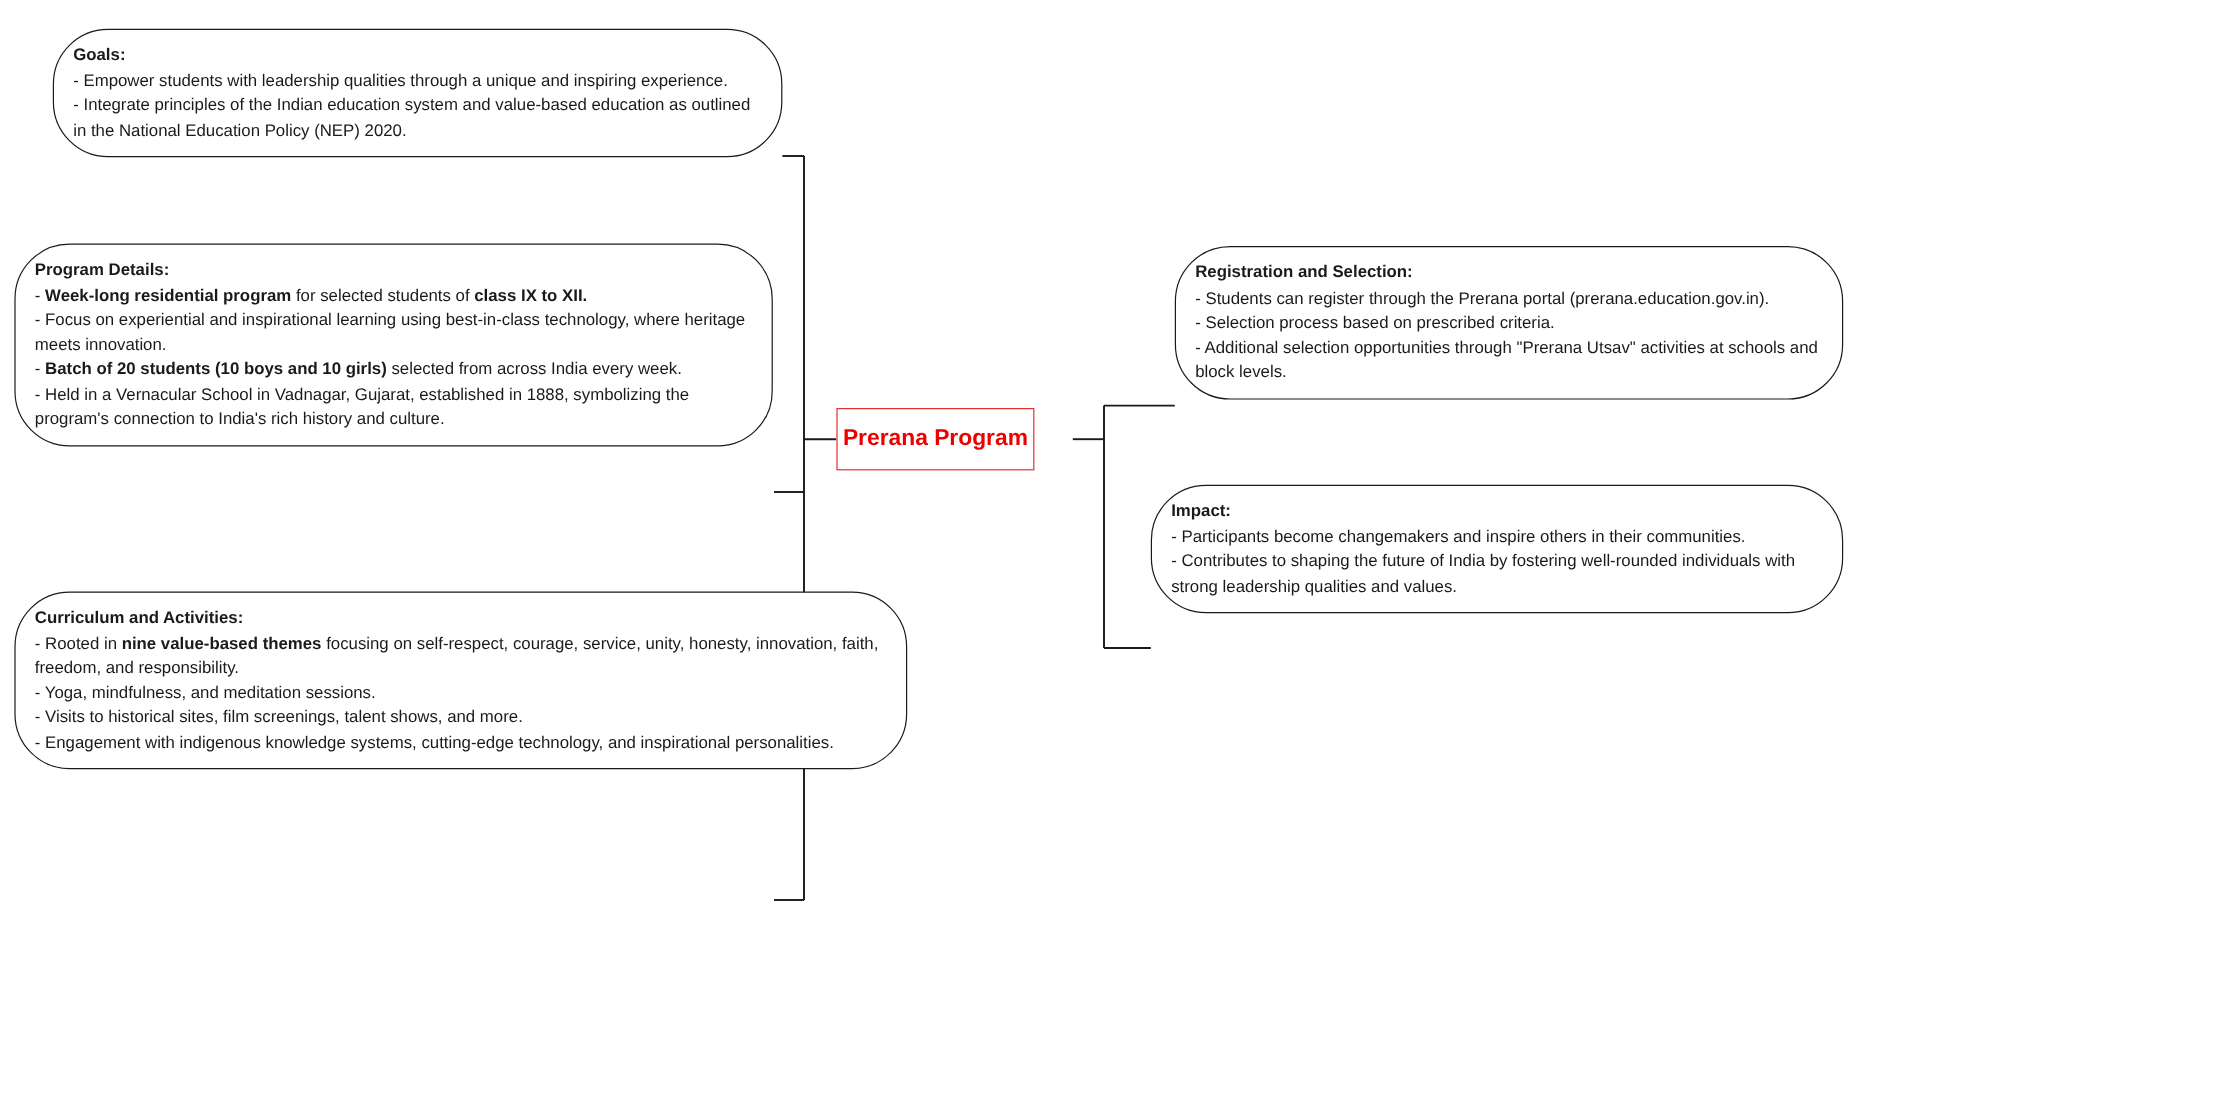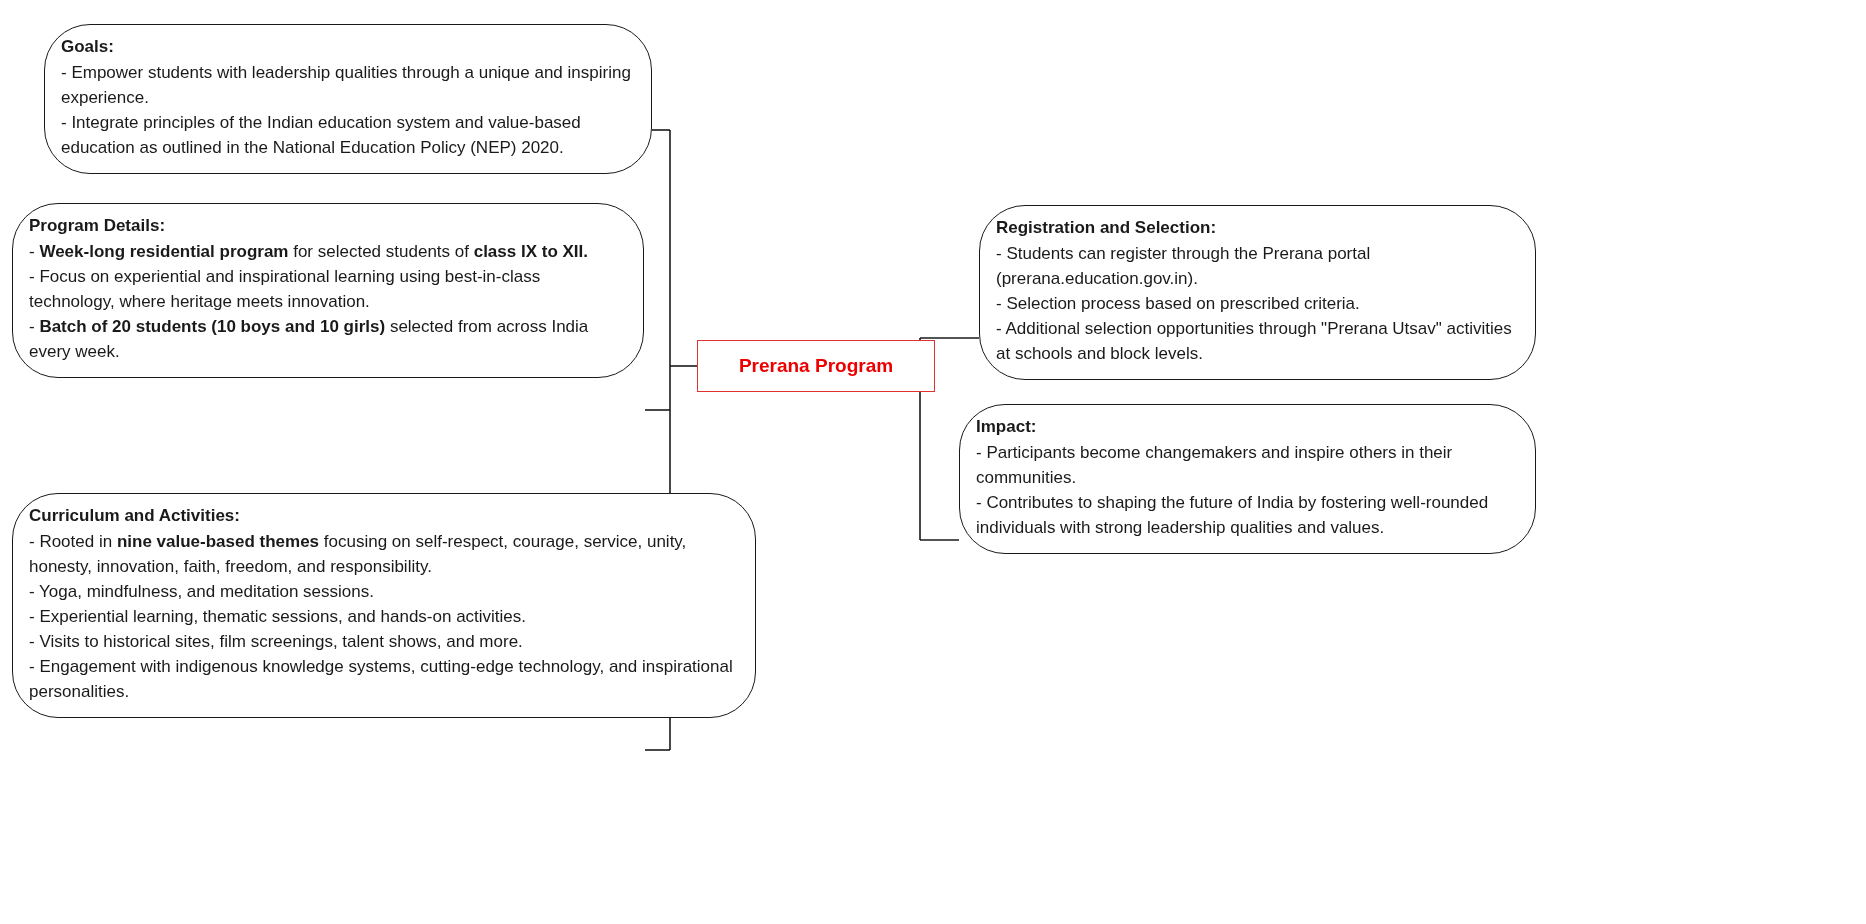--- a/index.html
+++ b/index.html
@@ -20,21 +20,21 @@
     position: absolute;
     left: 0; top: 0;
     width: 1866px; height: 924px;
     pointer-events: none;
   }
   .node {
     position: absolute;
     border: 1.6px solid #1a1a1a;
     background: #ffffff;
     color: #1a1a1a;
-    font-size: 17px;
+    font-size: 14px;
     line-height: 1.47;
     padding: 10px 16px 12px 16px;
   }
   .node.rounded { border-radius: 46px; }
   .node .title {
     font-weight: bold;
     display: block;
     margin-bottom: 1px;
   }
   .node .line { display: block; }
@@ -49,21 +49,21 @@
     display: flex;
     align-items: center;
     justify-content: center;
     text-align: center;
   }
 
   
   #node-goals      { left: 44px;  top: 24px;  width: 608px; }
   #node-program    { left: 12px;  top: 203px; width: 632px; }
   #node-curriculum { left: 12px;  top: 493px; width: 744px; }
-  #node-center     { left: 697px; top: 340px; width: 238px; height: 52px; }
+  #node-center     { left: 697px; top: 340px; width: 165px; height: 52px; }
   #node-registration { left: 979px; top: 205px; width: 557px; }
   #node-impact     { left: 959px; top: 383px; width: 577px; margin-top: 21px; }
 </style>
 </head>
 <body>
 
 <div id="canvas">
 
   <svg class="links" viewBox="0 0 1866 924">
 
@@ -83,27 +83,27 @@
     <span class="title">Goals:</span>
     <span class="line">- Empower students with leadership qualities through a unique and inspiring experience.</span>
     <span class="line">- Integrate principles of the Indian education system and value-based education as outlined in the National Education Policy (NEP) 2020.</span>
   </div>
 
   <div class="node rounded" id="node-program">
     <span class="title">Program Details:</span>
     <span class="line">- <b>Week-long residential program</b> for selected students of <b>class IX to XII.</b></span>
     <span class="line">- Focus on experiential and inspirational learning using best-in-class technology, where heritage meets innovation.</span>
     <span class="line">- <b>Batch of 20 students (10 boys and 10 girls)</b> selected from across India every week.</span>
+    <span class="line">- Held in a Vernacular School in Vadnagar, Gujarat, established in 1888, symbolizing the program's connection to India's rich history and culture.</span>
   </div>
 
   <div class="node rounded" id="node-curriculum">
     <span class="title">Curriculum and Activities:</span>
     <span class="line">- Rooted in <b>nine value-based themes</b> focusing on self-respect, courage, service, unity, honesty, innovation, faith, freedom, and responsibility.</span>
     <span class="line">- Yoga, mindfulness, and meditation sessions.</span>
-    <span class="line">- Experiential learning, thematic sessions, and hands-on activities.</span>
     <span class="line">- Visits to historical sites, film screenings, talent shows, and more.</span>
     <span class="line">- Engagement with indigenous knowledge systems, cutting-edge technology, and inspirational personalities.</span>
   </div>
 
   <div class="center-node" id="node-center">
     <span>Prerana Program</span>
   </div>
 
   <div class="node rounded" id="node-registration">
     <span class="title">Registration and Selection:</span>

